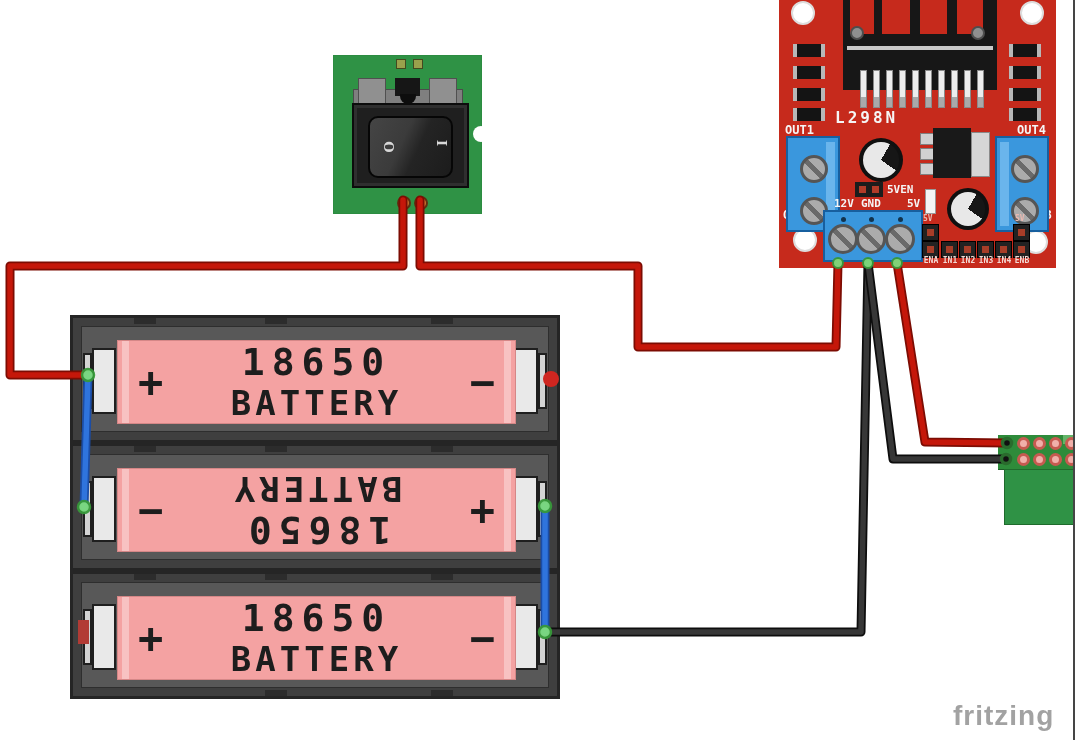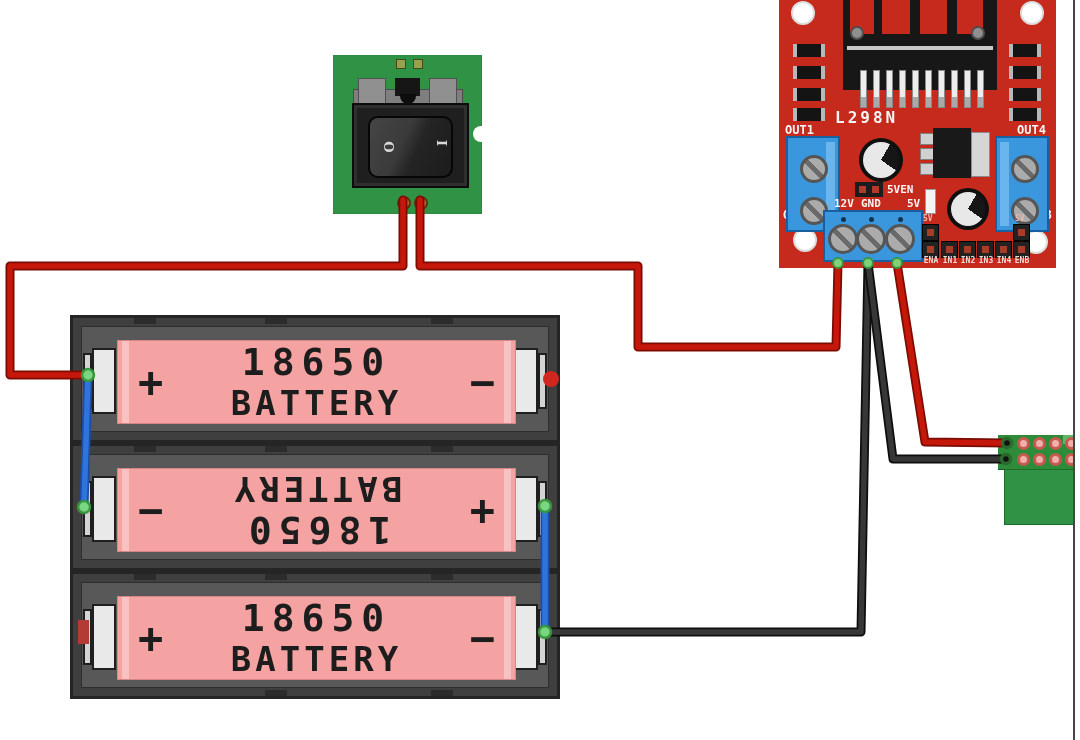--- a/index.html
+++ b/index.html
@@ -329,13 +329,14 @@
     <circle cx="545" cy="632" r="6" stroke-width="2.5" opacity="0.95" stroke="#37993a" fill="#7edc7e"></circle>
     <circle cx="838" cy="263" r="5" stroke-width="2" opacity="0.95" stroke="#37993a" fill="#7edc7e"></circle>
     <circle cx="868" cy="263" r="5" stroke-width="2" opacity="0.95" stroke="#37993a" fill="#7edc7e"></circle>
     <circle cx="897" cy="263" r="5" stroke-width="2" opacity="0.95" stroke="#37993a" fill="#7edc7e"></circle>
 
     <circle cx="1007" cy="443" r="4.5" stroke-width="3.5" stroke="#2a6b2d" fill="#111111"></circle>
     <circle cx="1006" cy="459" r="4.5" stroke-width="3.5" stroke="#2a6b2d" fill="#111111"></circle>
   </svg>
 
   <div id="edge" class="a"></div>
+  <div id="wm" class="a">fritzing</div>
 </div>
 
 </body></html>

